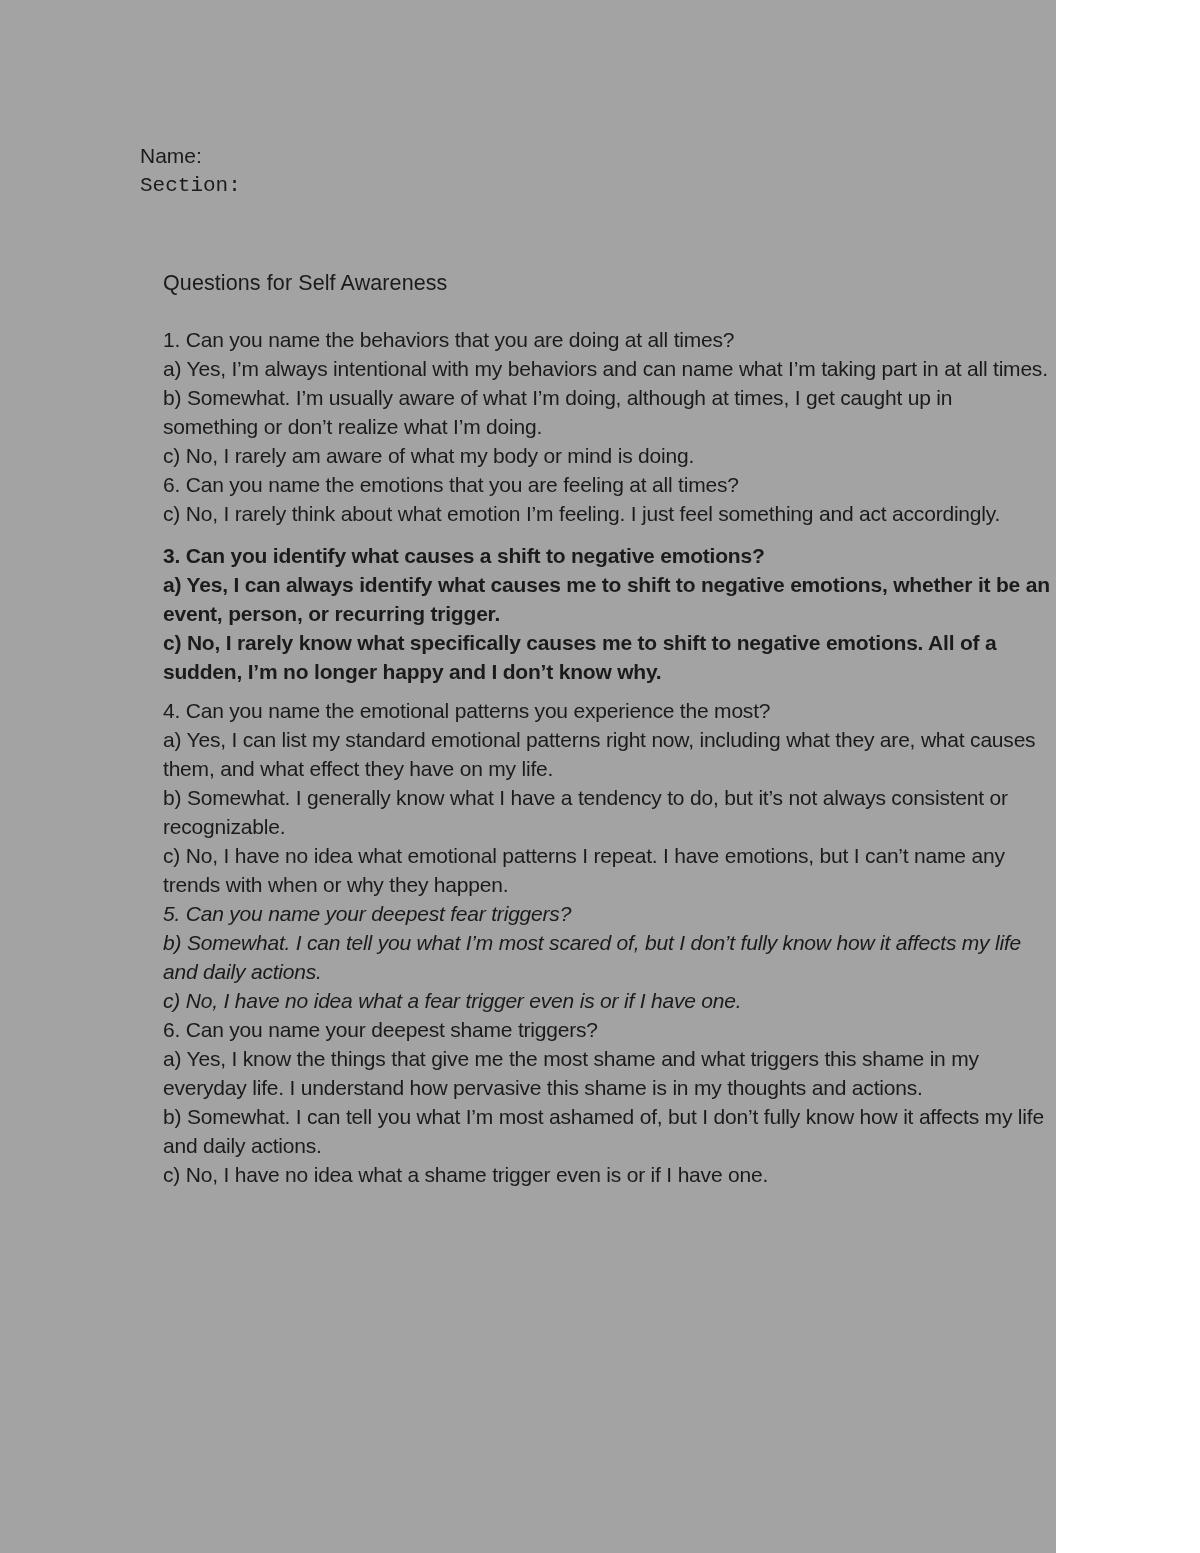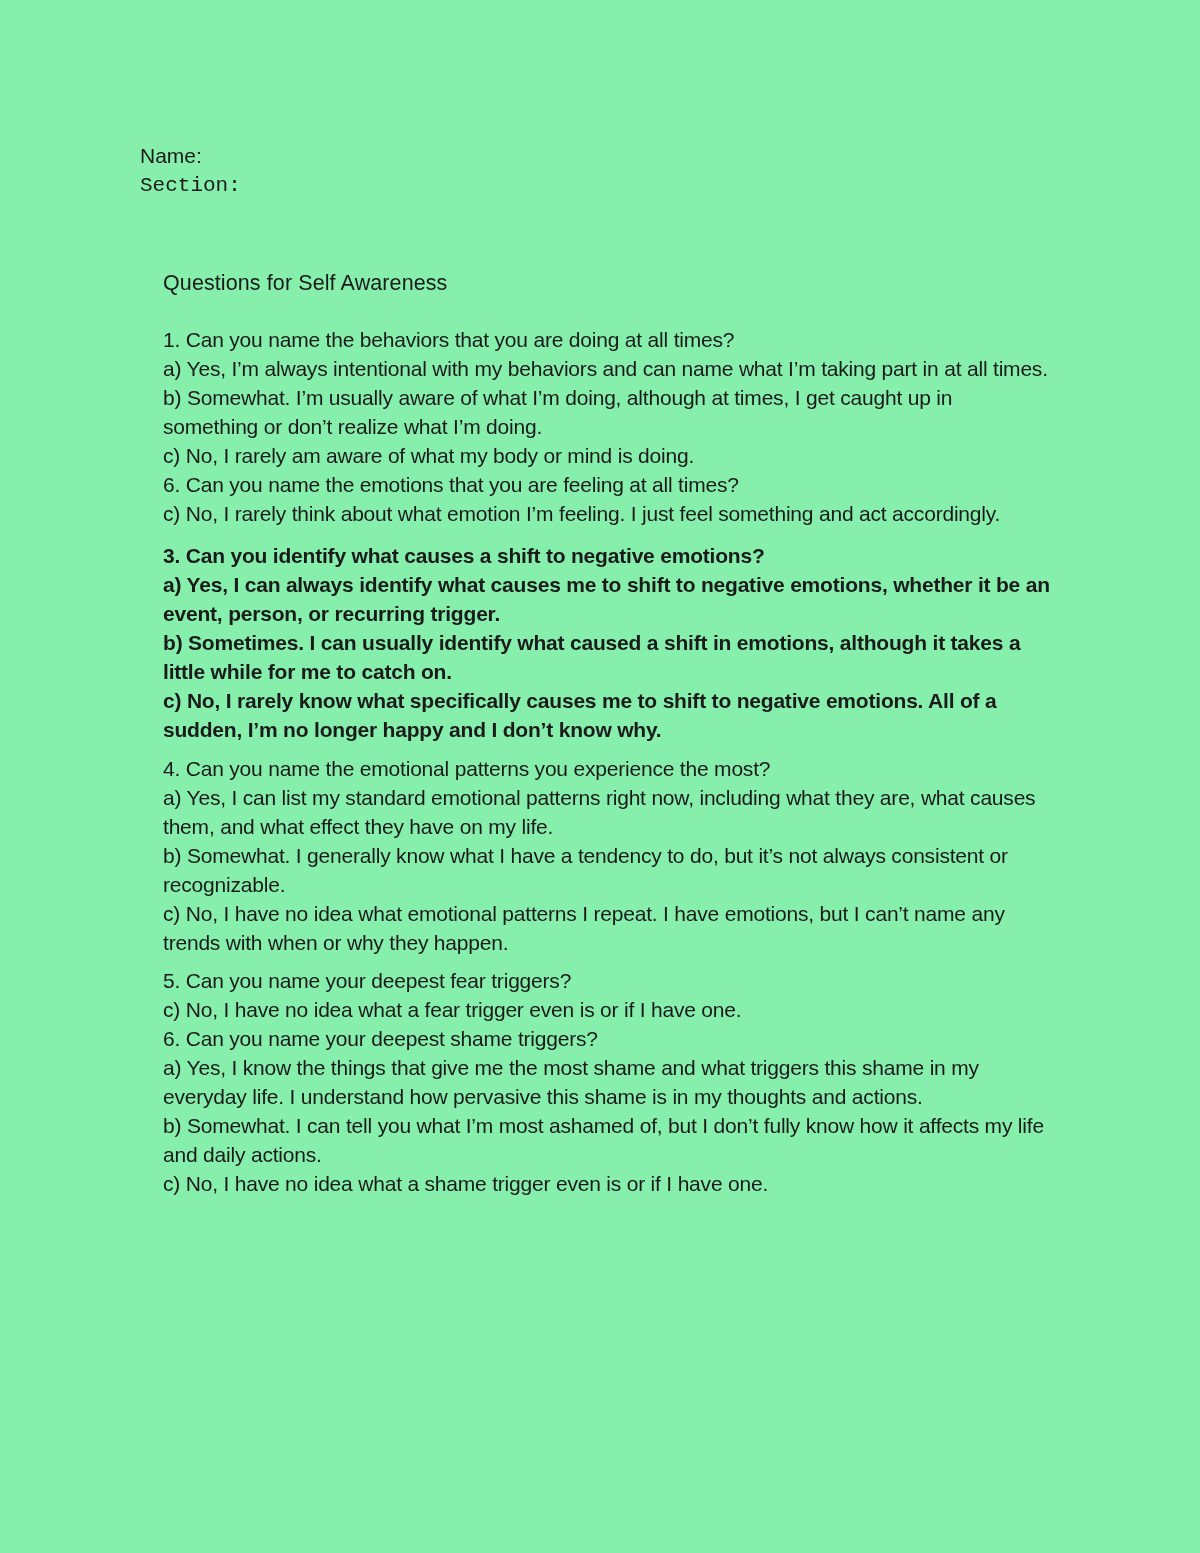--- a/index.html
+++ b/index.html
@@ -10,24 +10,24 @@
   body {
     width: 1200px;
     height: 1553px;
     overflow: hidden;
     font-family: "Liberation Sans", sans-serif;
     color: #1b1b1b;
     -webkit-font-smoothing: antialiased;
   }
   .page {
     box-sizing: border-box;
-    width: 1200px;
+    width: 1056px;
     height: 1553px;
     padding: 142px 150px 0 140px;
-    background: #86efac;
+    background: #a3a3a3;
   }
   .meta p {
     margin: 0;
     font-size: 21px;
     line-height: 28px;
   }
   .meta .section-line {
     margin-top: 2px;
     font-family: Liberation Mono, monospace;
   }
@@ -43,21 +43,21 @@
     width: 888px;
     font-size: 21px;
     line-height: 29px;
     letter-spacing: -0.2px;
   }
   .question p {
     margin: 0;
   }
   .question.gap-lg { margin-top: 13px; font-weight: bold; }
   .question.gap-md { margin-top: 10px; }
-  .question.gap-sm { margin-top: 9px; }
+  .question.gap-sm { margin-top: 0; font-style: italic; }
 </style>
 </head>
 <body>
 
 <div class="page">
 
   <div class="meta">
     <p class="name-line">Name:</p>
     <p class="section-line">Section:</p>
   </div>
@@ -74,33 +74,33 @@
     </div>
 
     <div class="question">
       <p>6. Can you name the emotions that you are feeling at all times?</p>
       <p>c) No, I rarely think about what emotion I’m feeling. I just feel something and act accordingly.</p>
     </div>
 
     <div class="question gap-lg">
       <p>3. Can you identify what causes a shift to negative emotions?</p>
       <p>a) Yes, I can always identify what causes me to shift to negative emotions, whether it be an event, person, or recurring trigger.</p>
-      <p>b) Sometimes. I can usually identify what caused a shift in emotions, although it takes a little while for me to catch on.</p>
       <p>c) No, I rarely know what specifically causes me to shift to negative emotions. All of a sudden, I’m no longer happy and I don’t know why.</p>
     </div>
 
     <div class="question gap-md">
       <p>4. Can you name the emotional patterns you experience the most?</p>
       <p>a) Yes, I can list my standard emotional patterns right now, including what they are, what causes them, and what effect they have on my life.</p>
       <p>b) Somewhat. I generally know what I have a tendency to do, but it’s not always consistent or recognizable.</p>
       <p>c) No, I have no idea what emotional patterns I repeat. I have emotions, but I can’t name any trends with when or why they happen.</p>
     </div>
 
     <div class="question gap-sm">
       <p>5. Can you name your deepest fear triggers?</p>
+      <p>b) Somewhat. I can tell you what I’m most scared of, but I don’t fully know how it affects my life and daily actions.</p>
       <p>c) No, I have no idea what a fear trigger even is or if I have one.</p>
     </div>
 
     <div class="question">
       <p>6. Can you name your deepest shame triggers?</p>
       <p>a) Yes, I know the things that give me the most shame and what triggers this shame in my everyday life. I understand how pervasive this shame is in my thoughts and actions.</p>
       <p>b) Somewhat. I can tell you what I’m most ashamed of, but I don’t fully know how it affects my life and daily actions.</p>
       <p>c) No, I have no idea what a shame trigger even is or if I have one.</p>
     </div>
 

